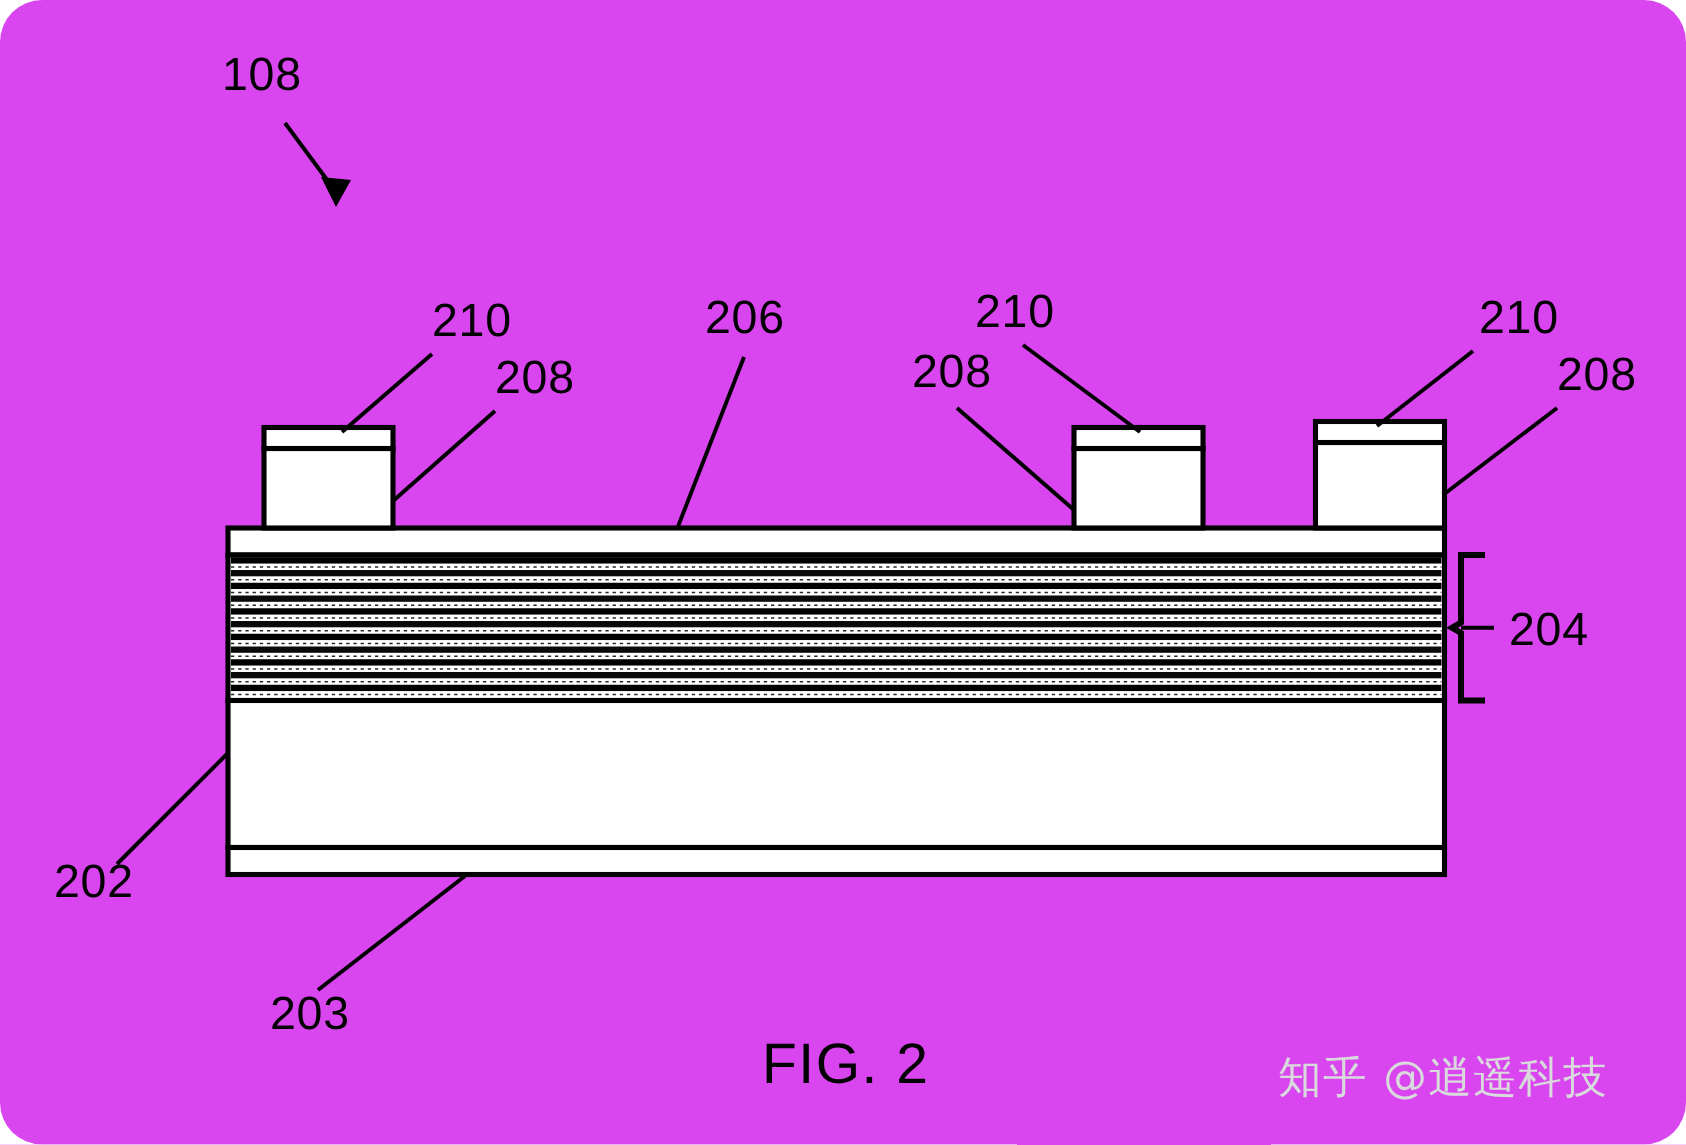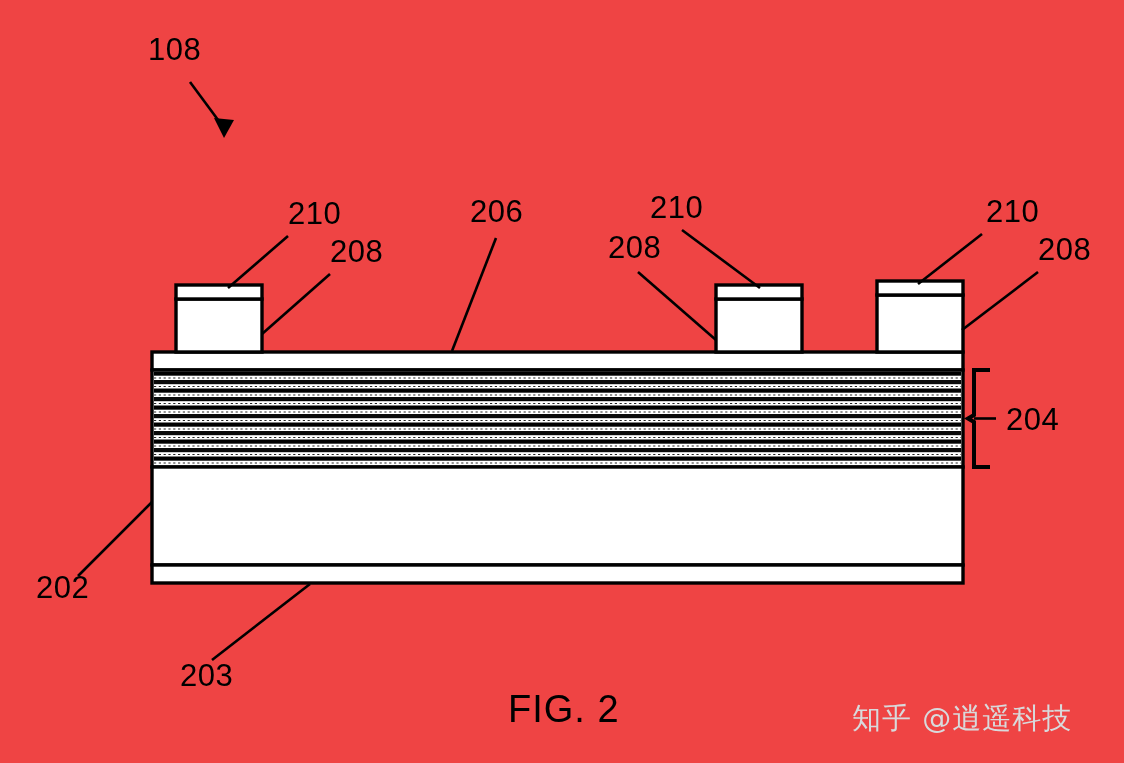--- a/index.html
+++ b/index.html
@@ -7,22 +7,23 @@
     padding: 0;
     background: #ffffff;
   }
   body {
     font-family: "Liberation Sans", sans-serif;
   }
   #figure-root {
     position: relative;
     width: 1124px;
     height: 763px;
-    background: #ef4444;
+    background: #d946ef;
     overflow: hidden;
+    border-radius: 28px;
   }
   #figure-svg {
     position: absolute;
     left: 0;
     top: 0;
     width: 1124px;
     height: 763px;
     display: block;
   }
   .ref-label {

